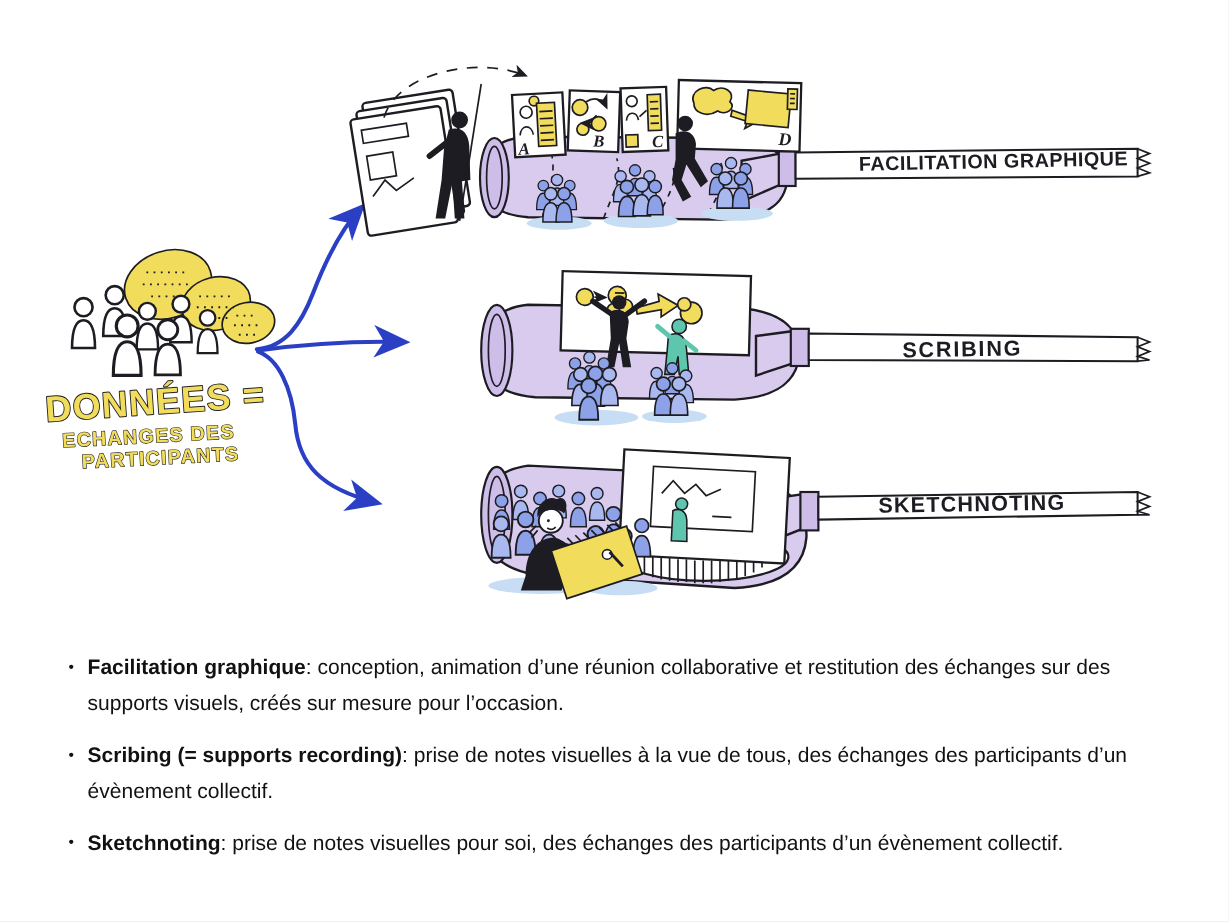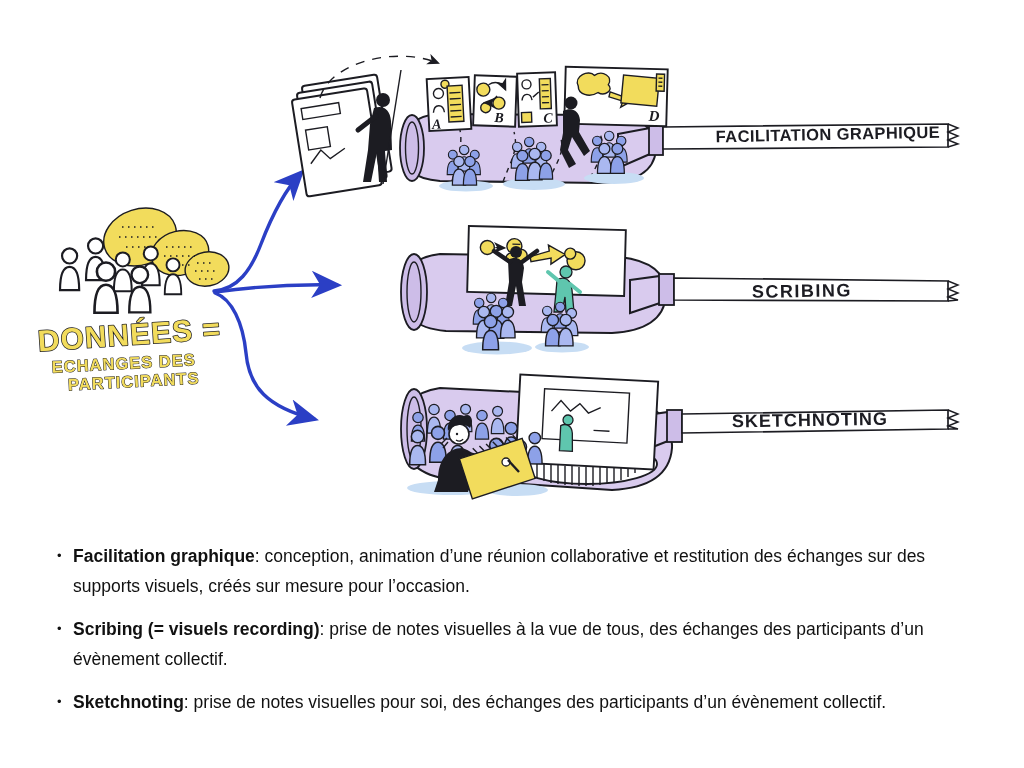--- a/index.html
+++ b/index.html
@@ -309,19 +309,19 @@
 
     <text class="hand" x="810" y="426" font-size="18" letter-spacing="1" text-anchor="middle" transform="rotate(-1 810 426)">SKETCHNOTING</text>
   </g>
 </svg>
 
   <div class="defs">
     <div class="bullet">
       <span class="glyph">•</span><span class="term">Facilitation graphique</span><span>: conception, animation d’une réunion collaborative et restitution des échanges sur des supports visuels, créés sur mesure pour l’occasion.</span>
     </div>
     <div class="bullet">
-      <span class="glyph">•</span><span class="term">Scribing (= visuels recording)</span><span>: prise de notes visuelles à la vue de tous, des échanges des participants d’un évènement collectif.</span>
+      <span class="glyph">•</span><span class="term">Scribing (= supports recording)</span><span>: prise de notes visuelles à la vue de tous, des échanges des participants d’un évènement collectif.</span>
     </div>
     <div class="bullet">
       <span class="glyph">•</span><span class="term">Sketchnoting</span><span>: prise de notes visuelles pour soi, des échanges des participants d’un évènement collectif.</span>
     </div>
   </div>
 </div>
 
 </body></html>

